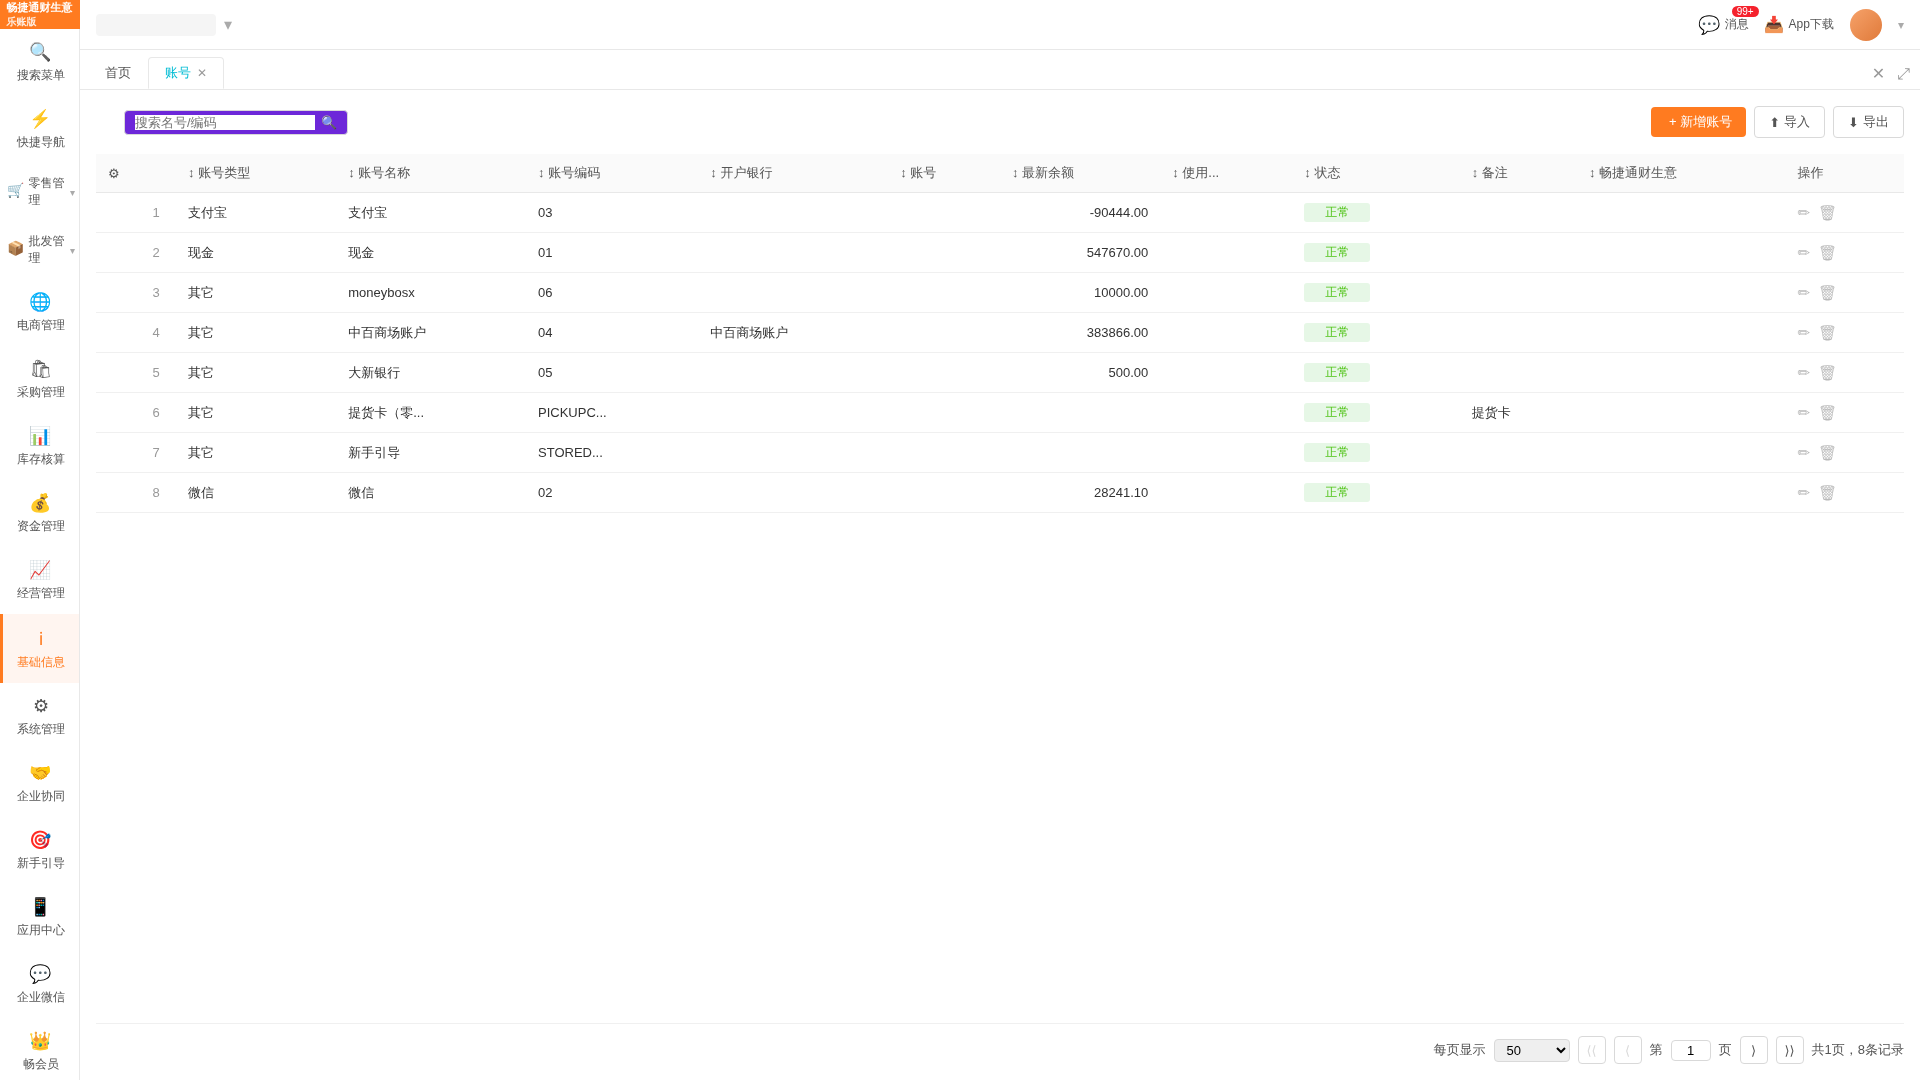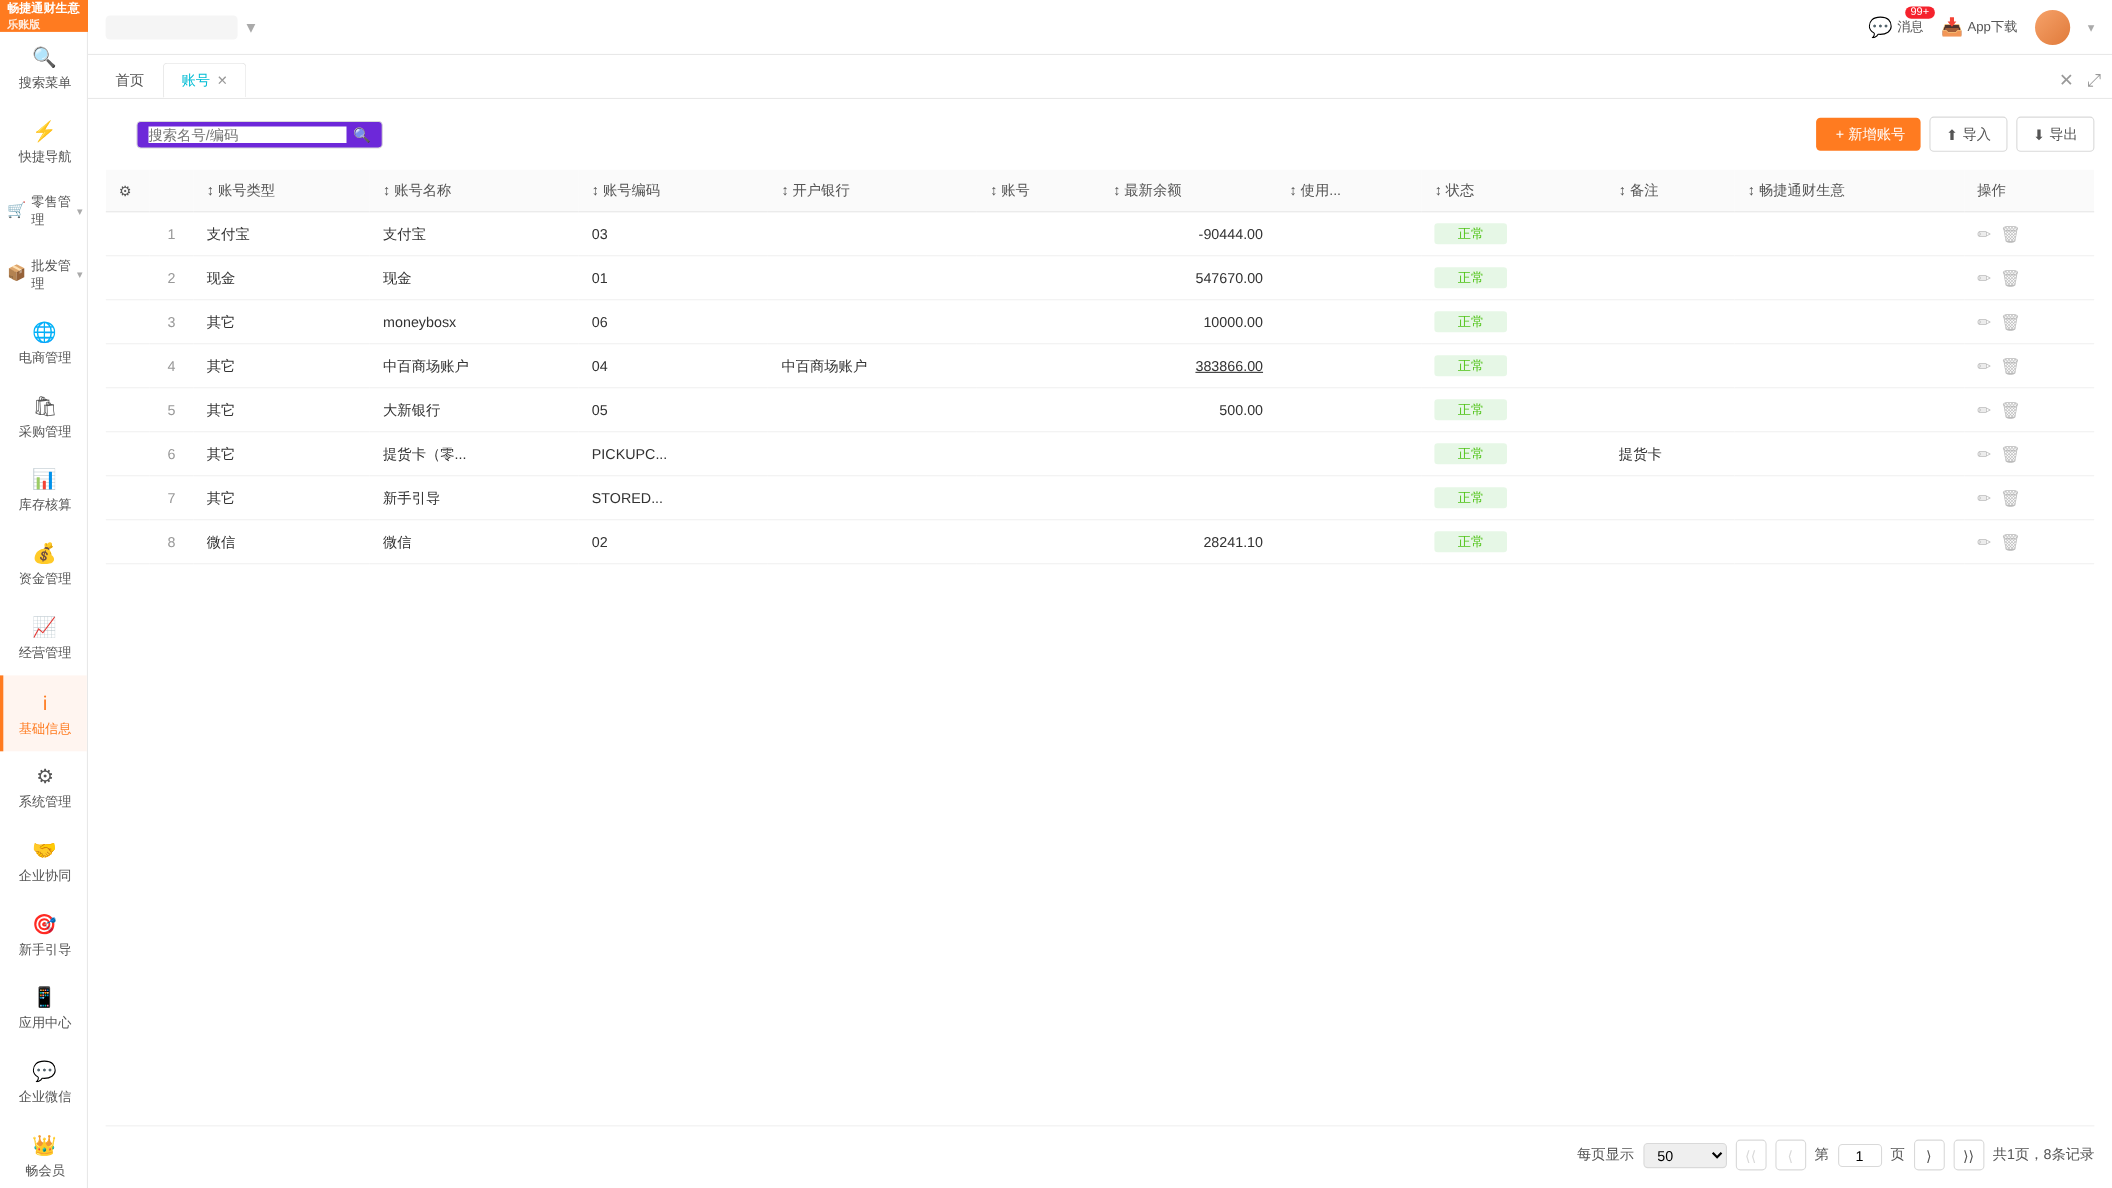--- a/index.html
+++ b/index.html
@@ -572,21 +572,21 @@
     </td>
   </tr>
             <tr>
     <td class="td-gear"></td>
     <td class="td-number">4</td>
     <td>其它</td>
     <td>中百商场账户</td>
     <td>04</td>
     <td>中百商场账户</td>
     <td></td>
-    <td style="text-align:right;text-decoration:underline;">383866.00</td>
+    <td style="text-align:right;">383866.00</td>
     <td></td>
     <td><span class="status-badge">正常</span></td>
     <td></td>
     <td></td>
     <td>
       <div class="action-icons">
         <span class="action-icon" title="编辑">✏</span>
         <span class="action-icon" title="删除">🗑</span>
       </div>
     </td>

